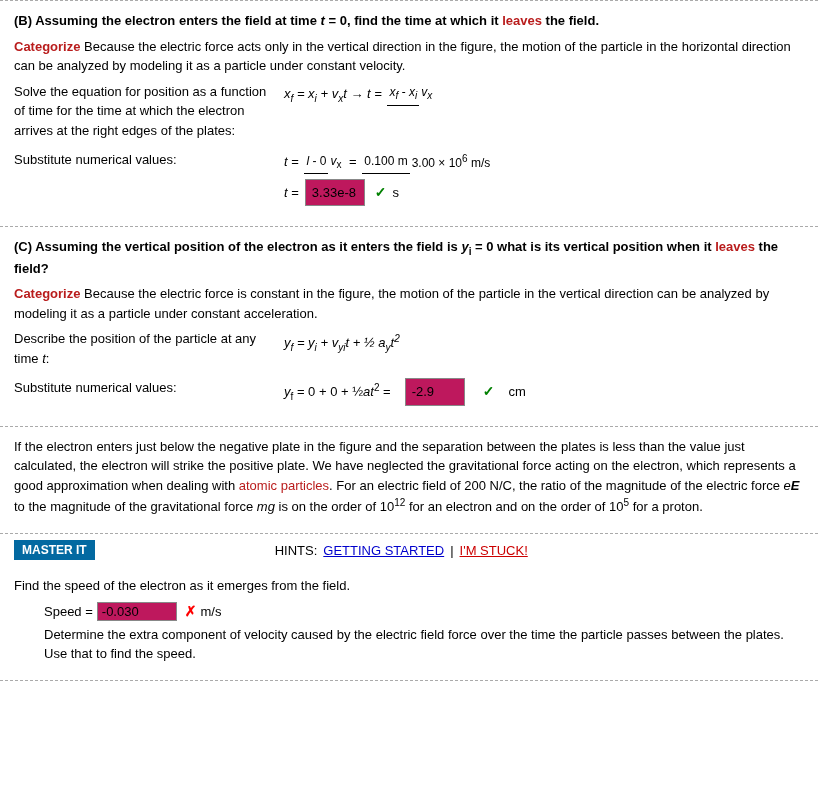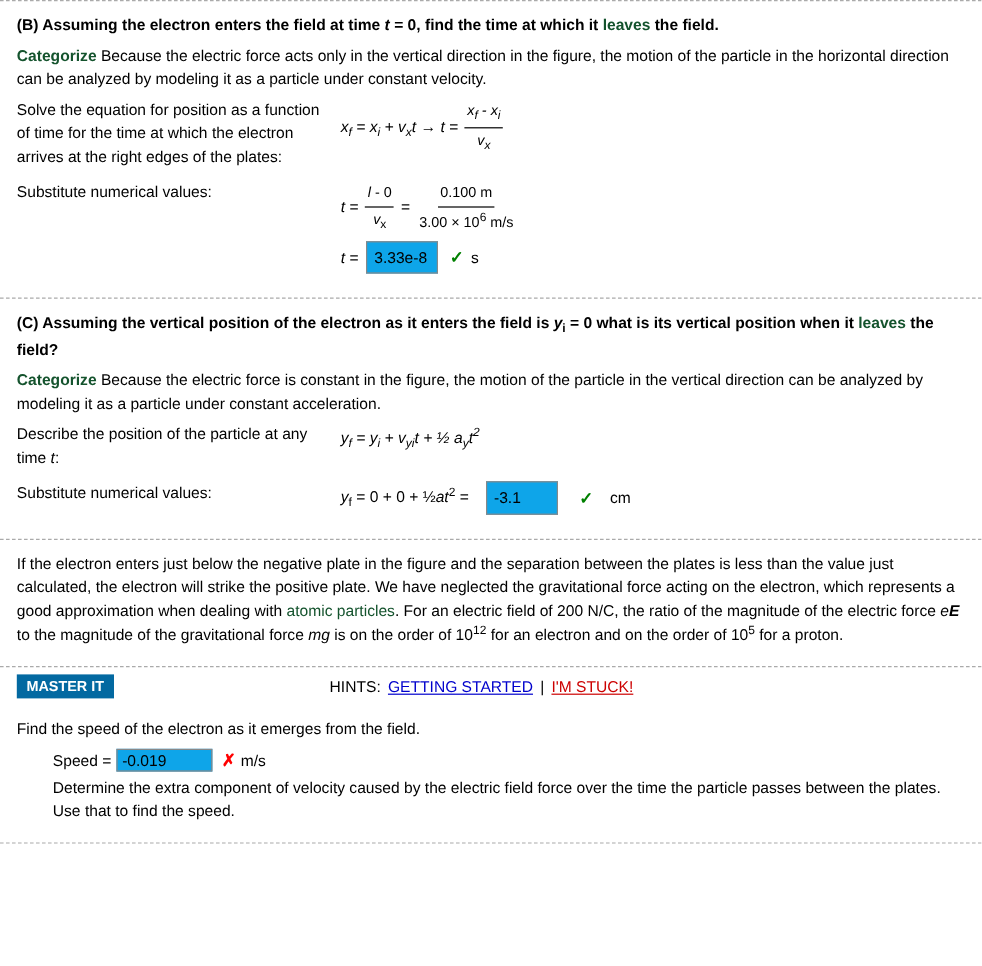--- a/index.html
+++ b/index.html
@@ -16,21 +16,21 @@
       border-top: 1px dashed #aaa;
       margin: 0;
     }
     .section {
       padding: 10px 14px;
     }
     .section p {
       margin-bottom: 6px;
       line-height: 1.5;
     }
-    .teal { color: #14532d; }
+    .teal { color: #b91c1c; }
     .blue-link { color: #0000cc; text-decoration: underline; cursor: pointer; }
     .red-link { color: #cc0000; text-decoration: underline; cursor: pointer; }
 
     
     .eq-row {
       display: flex;
       flex-direction: row;
       align-items: flex-start;
       margin-bottom: 10px;
     }
@@ -41,42 +41,42 @@
     }
     .eq-right {
       flex: 1;
       padding-left: 10px;
       line-height: 1.8;
     }
 
     
     .frac {
       display: inline-flex;
-      flex-direction: column;
+      flex-direction: row;
       align-items: center;
       vertical-align: middle;
       font-size: 12px;
       margin: 0 2px;
     }
     .frac .num {
       border-bottom: 1px solid #000;
       padding: 0 2px;
       text-align: center;
     }
     .frac .den {
       padding: 0 2px;
       text-align: center;
     }
 
     .answer-box {
       display: inline-block;
       border: 1px solid #888;
       padding: 1px 6px;
       min-width: 60px;
-      background: #0ea5e9;
+      background: #be185d;
       font-size: 13px;
     }
     .check-icon {
       color: green;
       font-weight: bold;
       margin-left: 4px;
       font-size: 14px;
     }
     .cross-icon {
       color: red;
@@ -204,21 +204,21 @@
     </div>
   </div>
 
   <div class="eq-row">
     <div class="eq-left">
       Substitute numerical values:
     </div>
     <div class="eq-right">
       <div style="display:flex; align-items:center; gap:14px; flex-wrap:wrap;">
         <span><em>y</em><sub>f</sub> = 0 + 0 + ½<em>at</em><sup>2</sup> =</span>
-        <span class="answer-box">-3.1</span>
+        <span class="answer-box">-2.9</span>
         <span class="check-icon">✓</span>
         <span>cm</span>
       </div>
     </div>
   </div>
 </div>
 
 <hr class="dashed-line">
 
 <div class="section">
@@ -237,21 +237,21 @@
     <span style="margin:0 6px;">|</span>
     <span class="red-link">I'M STUCK!</span>
   </div>
 </div>
 
 <div class="section">
   <p>Find the speed of the electron as it emerges from the field.</p>
 
   <div class="speed-row">
     <span>Speed =</span>
-    <span class="speed-input answer-box">-0.019</span>
+    <span class="speed-input answer-box">-0.030</span>
     <span class="cross-icon">✗</span>
     <span style="margin-left:4px;">m/s</span>
   </div>
 
   <p style="margin-left:30px;">Determine the extra component of velocity caused by the electric field force over the time the particle passes between the plates. Use that to find the speed.</p>
 </div>
 
 <hr class="dashed-line">
 
 </body></html>

